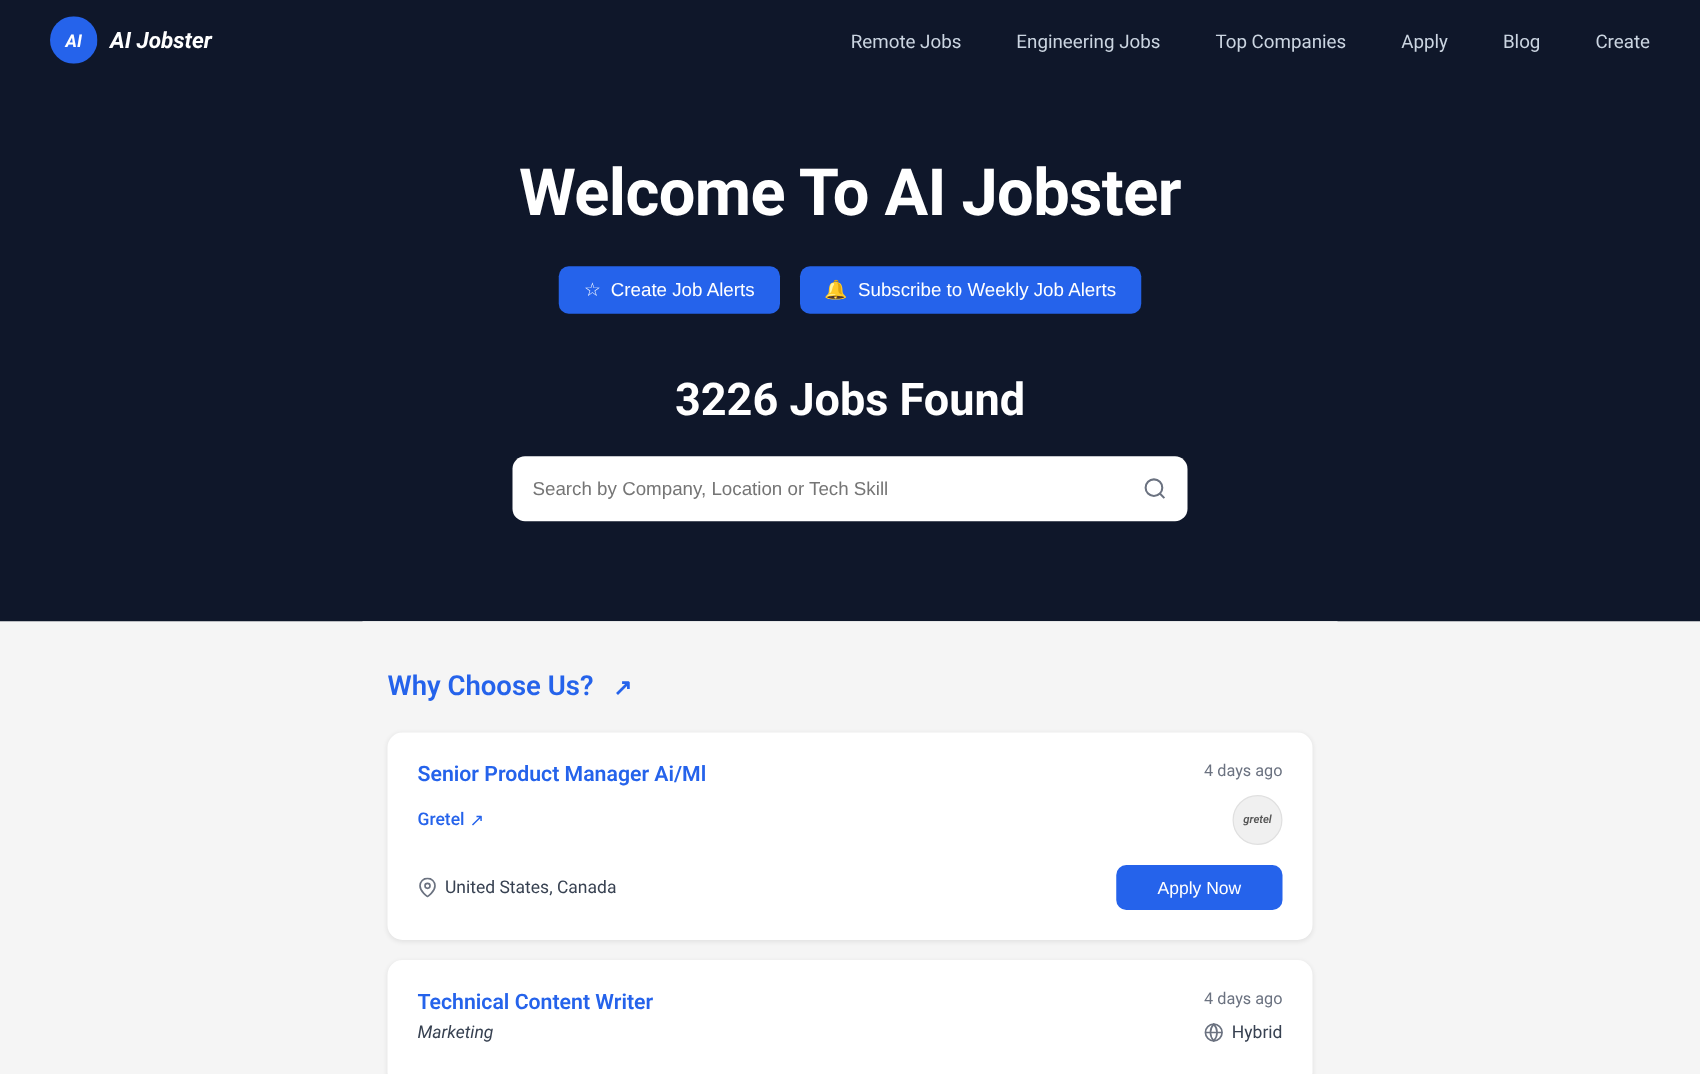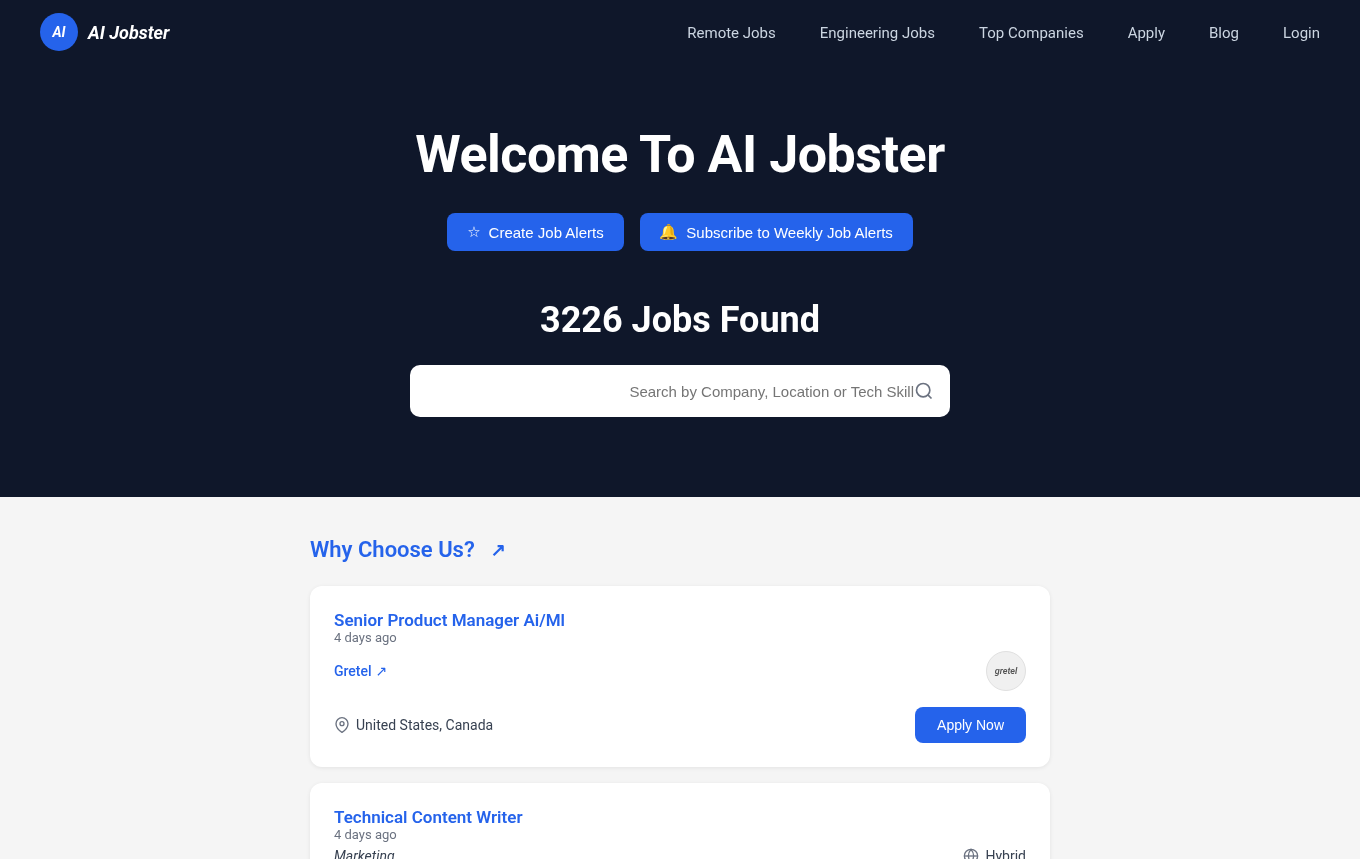--- a/index.html
+++ b/index.html
@@ -92,21 +92,20 @@
       padding: 0 16px;
       height: 52px;
     }
     .search-bar input {
       flex: 1;
       border: none;
       outline: none;
       font-size: 15px;
       color: #4c1d95;
       background: transparent;
-      text-align: right;
     }
     .search-icon-btn {
       background: none;
       border: none;
       cursor: pointer;
       color: #6b7280;
       display: flex;
       align-items: center;
     }
 
@@ -137,21 +136,20 @@
       border-radius: 12px;
       padding: 24px;
       margin-bottom: 16px;
       box-shadow: 0 1px 4px rgba(0,0,0,0.08);
     }
     .job-card-top {
       display: flex;
       justify-content: space-between;
       align-items: flex-start;
       margin-bottom: 6px;
-      flex-direction: column;
     }
     .job-title {
       font-size: 17px;
       font-weight: 600;
       color: #2563eb;
       text-decoration: none;
     }
     .job-time {
       font-size: 13px;
       color: #6b7280;
@@ -198,21 +196,21 @@
       display: flex;
       align-items: center;
       gap: 6px;
       font-size: 14px;
       color: #374151;
     }
     .apply-btn {
       background: #2563eb;
       color: #fff;
       border: none;
-      padding: 10px 22px;
+      padding: 10px 33px;
       border-radius: 8px;
       font-size: 14px;
       font-weight: 500;
       cursor: pointer;
     }
 
     
     .gretel-logo {
       background: #f0f0f0;
       border-radius: 50%;
@@ -238,21 +236,21 @@
       <text x="50%" y="54%" dominant-baseline="middle" text-anchor="middle" fill="white" font-size="14" font-weight="bold">AI</text>
     </svg>
     <span>AI Jobster</span>
   </a>
   <ul class="nav-links">
     <li><a href="#">Remote Jobs</a></li>
     <li><a href="#">Engineering Jobs</a></li>
     <li><a href="#">Top Companies</a></li>
     <li><a href="#">Apply</a></li>
     <li><a href="#">Blog</a></li>
-    <li><a href="#">Login</a></li>
+    <li><a href="#">Create</a></li>
   </ul>
 </nav>
 
 <section class="hero">
   <h1>Welcome To AI Jobster</h1>
   <div class="hero-buttons">
     <button class="btn-primary">
       <span>☆</span>
       <span>Create Job Alerts</span>
     </button>

